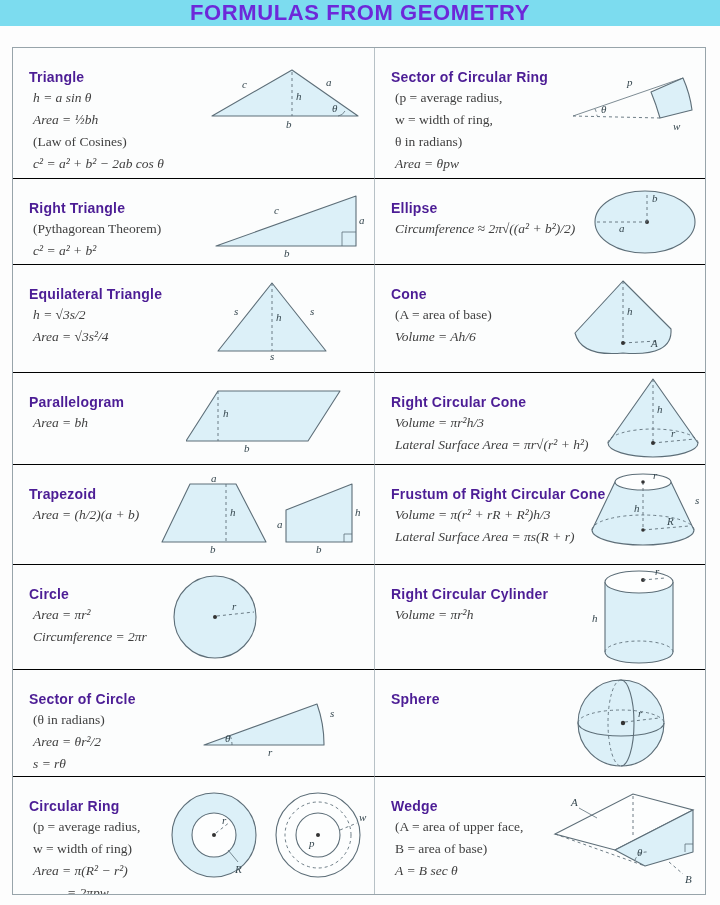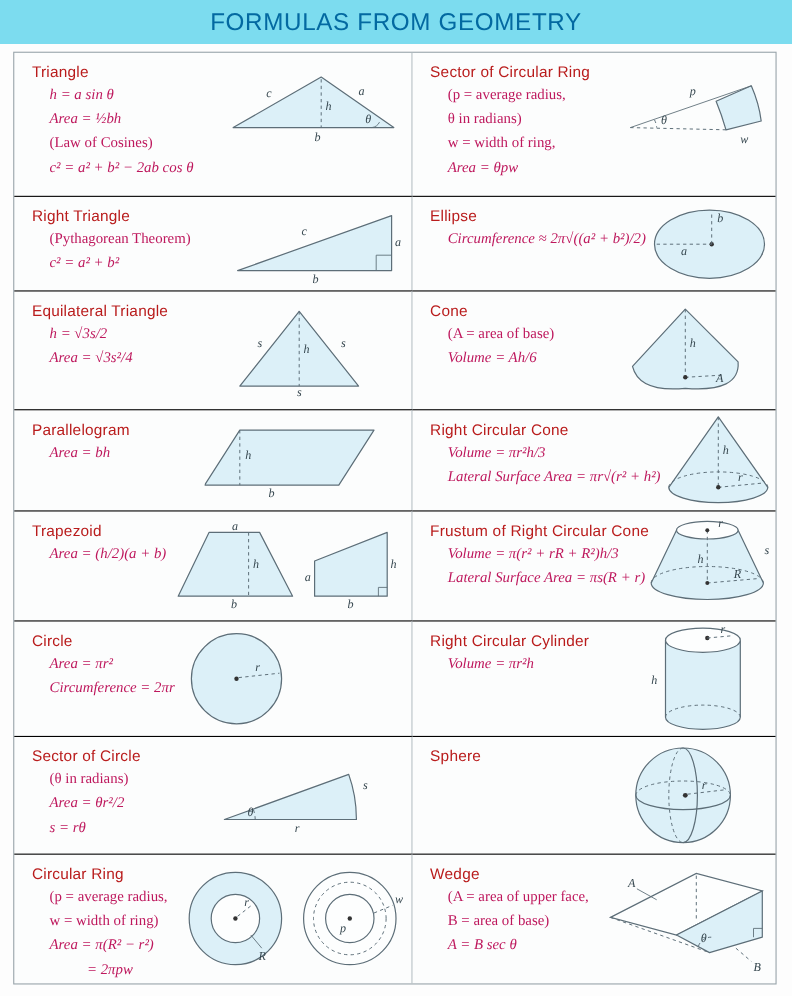--- a/index.html
+++ b/index.html
@@ -1,28 +1,28 @@
 <!DOCTYPE html>
 <html><head>
 <meta charset="utf-8">
 <style>
   html,body{margin:0;padding:0;background:#fdfdfd;}
   body{width:720px;height:905px;position:relative;font-family:"Liberation Sans",sans-serif;}
-  .titlebar{height:40px;background:#7cdcef;display:flex;align-items:center;justify-content:center;
-    font-weight:normal;font-size:22px;letter-spacing:.6px;color:#0369a1;}
+  .titlebar{height:26px;background:#7cdcef;display:flex;align-items:center;justify-content:center;
+    font-weight:bold;font-size:22px;letter-spacing:.6px;color:#6d28d9;}
   .table{position:absolute;left:12px;top:47px;width:694px;border:1px solid #98a4aa;background:#fcfdfd;
     display:grid;grid-template-columns:362px 1fr;
     grid-template-rows:130px 86px 108px 92px 100px 105px 107px 118px;box-sizing:border-box;}
   .cell{position:relative;box-sizing:border-box;padding:7px 14px 4px 16px;overflow:hidden;border-top:1px solid #000000;}
   .cell.r1{border-top:none;}
   .cell.lc{border-right:1px solid #b7c1c6;}
-  .hd{margin:2px 0 5px;font-size:14px;color:#b91c1c;letter-spacing:.2px;font-weight:normal;}
+  .hd{margin:14px 0 5px;font-size:14px;color:#4c1d95;letter-spacing:.2px;font-weight:bold;}
   .lines{position:relative;z-index:2;}
-  .lines p{margin:0 16px 6px;font-family:"Liberation Serif",serif;font-style:italic;
-    font-size:13.5px;color:#be185d;white-space:nowrap;}
+  .lines p{margin:0 4px 6px;font-family:"Liberation Serif",serif;font-style:italic;
+    font-size:13.5px;color:#404040;white-space:nowrap;}
   .lines p.note{font-style:normal;}
   .lines p.indent{padding-left:34px;}
   .diag{position:absolute;right:8px;top:50%;transform:translateY(-50%);z-index:1;}
   .shp{fill:#dcf0f8;stroke:#5d6e78;stroke-width:1.1;stroke-linejoin:round;}
   .wht{fill:#fdfefe;stroke:#5d6e78;stroke-width:1.1;}
   .ln{fill:none;stroke:#5d6e78;stroke-width:1.1;}
   .thin{stroke-width:.8;}
   .dsh{fill:none;stroke:#5d6e78;stroke-width:.9;stroke-dasharray:3 3;}
   .lbl{font-family:"Liberation Serif",serif;font-style:italic;font-size:11px;fill:#36474f;}
   .dot{fill:#333;stroke:none;}
@@ -51,22 +51,22 @@
       <text class="lbl" x="90" y="36">h</text>
       <text class="lbl" x="126" y="48">θ</text>
       <text class="lbl" x="80" y="64">b</text>
     </svg>
   </section>
 
   <section class="cell r1">
     <h3 class="hd">Sector of Circular Ring</h3>
     <div class="lines">
       <p class="note">(p = average radius,</p>
+      <p class="note">w = width of ring,</p>
       <p class="note">θ in radians)</p>
-      <p class="note">w = width of ring,</p>
       <p>Area = θpw</p>
     </div>
     <svg class="diag" width="128" height="62" viewBox="0 0 128 62" style="top:42%;">
       <path class="shp" d="M 82,20 L 114,6 Q 121,22 123,38 L 91,46 Q 87,32 82,20 Z"></path>
       <line class="ln thin" x1="4" y1="44" x2="114" y2="6"></line>
       <line class="dsh" x1="4" y1="44" x2="91" y2="46"></line>
       <path class="dsh" d="M 26,37 A 18 18 0 0 1 28,44"></path>
       <text class="lbl" x="58" y="14">p</text>
       <text class="lbl" x="32" y="41">θ</text>
       <text class="lbl" x="104" y="58">w</text>

